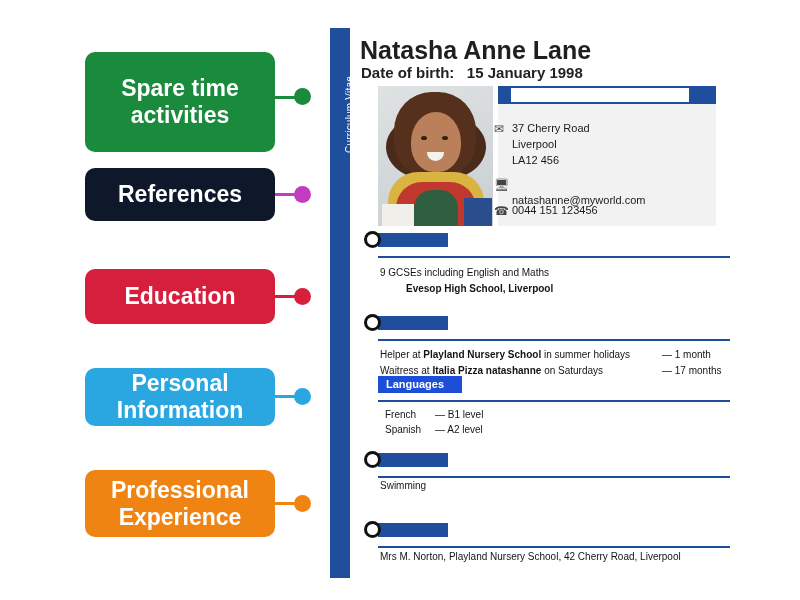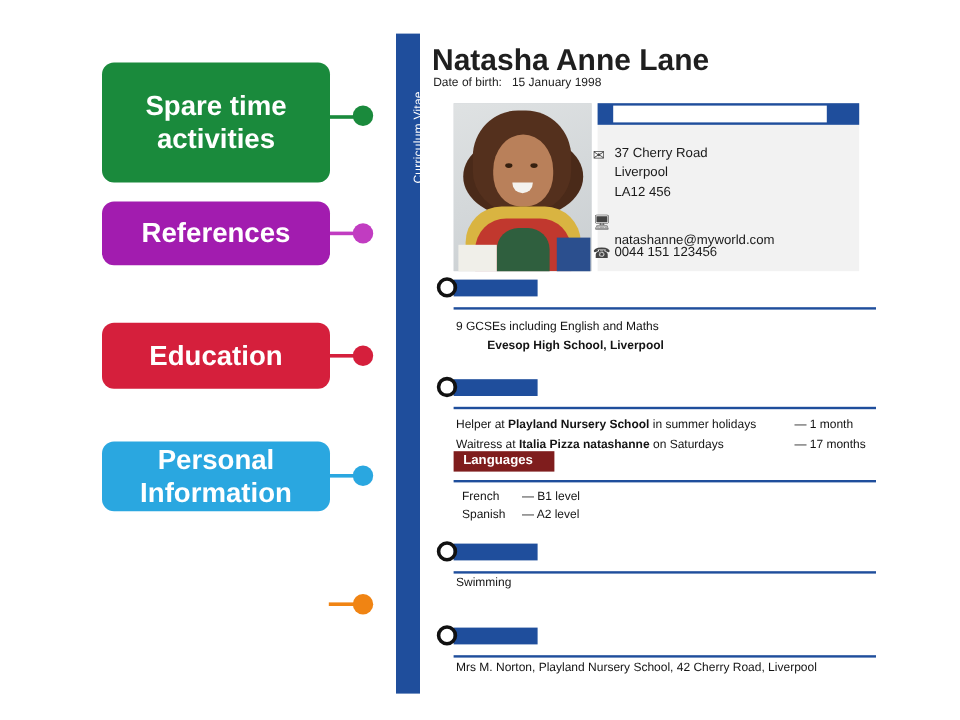--- a/index.html
+++ b/index.html
@@ -94,23 +94,24 @@
     top: 8px;
     font-size: 25px;
     font-weight: bold;
     color: #1f1f1f;
     white-space: nowrap;
   }
   #cv-dob {
     position: absolute;
     left: 11px;
     top: 36px;
-    font-size: 10px;
+    font-size: 15px;
     color: #222;
     white-space: nowrap;
+    font-weight: bold;
   }
 
   
   #photo {
     position: absolute;
     left: 28px;
     top: 58px;
     width: 115px;
     height: 140px;
     overflow: hidden;
@@ -243,21 +244,21 @@
 
   
   .sec-bar {
     position: absolute;
     height: 14px;
     background: #1f4e9c;
   }
   .sec-bar-label {
     position: absolute;
     height: 17px;
-    background: #7f1d1d;
+    background: #1d4ed8;
     color: #fff;
     font-size: 11px;
     font-weight: bold;
     padding: 2px 8px 0 8px;
     box-sizing: border-box;
     white-space: nowrap;
   }
   .sec-underline {
     position: absolute;
     height: 2px;
@@ -274,32 +275,33 @@
 </head>
 <body>
 
 <div id="labels-column">
 
   <div class="label-stem" style="top:96px; background:#1a8a3c;"></div>
   <div class="label-card" style="top:52px; height:100px; background:#1a8a3c;">Spare time activities</div>
   <div class="label-dot" style="top:88px; background:#1a8a3c;"></div>
 
   <div class="label-stem" style="top:193px; background:#c13cc1;"></div>
-  <div class="label-card" style="top:168px; height:53px; background:#a21caf;">References</div>
+  <div class="label-card" style="top:168px; height:53px; background:#0f172a;">References</div>
   <div class="label-dot" style="top:186px; background:#c13cc1;"></div>
 
   <div class="label-stem" style="top:295px; background:#d51f3c;"></div>
   <div class="label-card" style="top:269px; height:55px; background:#d51f3c;">Education</div>
   <div class="label-dot" style="top:288px; background:#d51f3c;"></div>
 
   <div class="label-stem" style="top:395px; background:#2aa7e0;"></div>
   <div class="label-card" style="top:368px; height:58px; background:#2aa7e0;">Personal Information</div>
   <div class="label-dot" style="top:388px; background:#2aa7e0;"></div>
 
   <div class="label-stem" style="top:502px; background:#f08413;"></div>
+  <div class="label-card" style="top:470px; height:67px; background:#f08413;">Professional Experience</div>
   <div class="label-dot" style="top:495px; background:#f08413;"></div>
 </div>
 
 <div id="cv-panel">
 
   <div id="cv-sidebar">
     <span id="cv-sidebar-text">Curriculum Vitae</span>
   </div>
 
   <div id="cv-body">

